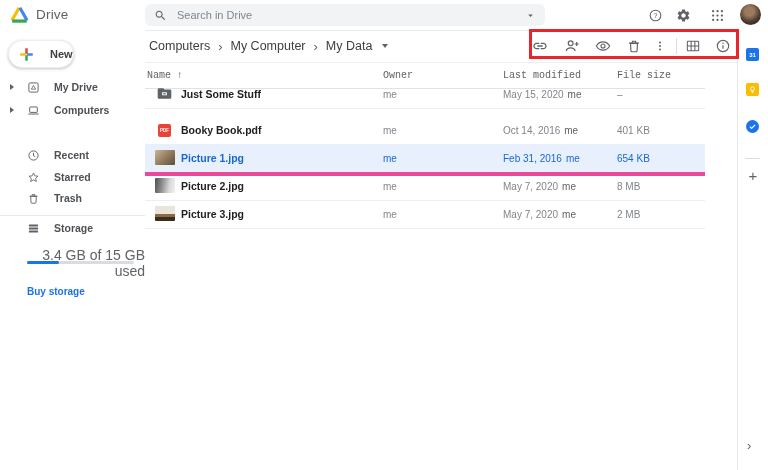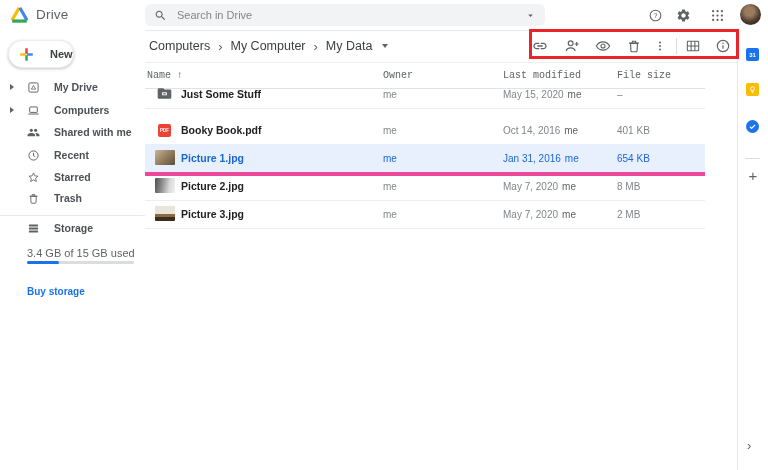--- a/index.html
+++ b/index.html
@@ -27,21 +27,21 @@
   .new-btn{position:absolute;left:8px;top:10px;width:66px;height:28px;border-radius:15px;
            background:#fff;border:1px solid #eee;box-shadow:0 1px 3px rgba(60,64,67,.3);
            display:flex;align-items:center;gap:16px;padding-left:10px;box-sizing:border-box;cursor:pointer;}
   .new-btn .lbl{font-size:11px;font-weight:bold;color:#3c4043;}
   .nav-item{position:absolute;left:0;width:145px;height:22px;display:flex;align-items:center;cursor:pointer;}
   .nav-item .arrow{position:absolute;left:10px;width:0;height:0;
                    border-left:4px solid #5f6368;border-top:3.5px solid transparent;border-bottom:3.5px solid transparent;}
   .nav-item .nicon{position:absolute;left:27px;width:13px;height:13px;}
   .nav-item .nlabel{position:absolute;left:54px;font-size:10.5px;font-weight:bold;color:#4d5156;}
   .side-divider{position:absolute;left:0;top:185px;width:145px;border-top:1px solid #e8eaed;}
-  .storage-usage{position:absolute;left:27px;top:217px;font-size:11px;color:#5f6368;}
+  .storage-usage{position:absolute;left:27px;top:217px;font-size:14px;color:#5f6368;text-align:right;}
   .storage-bar{position:absolute;left:27px;top:231px;width:107px;height:3px;border-radius:2px;background:#dadce0;}
   .storage-bar .fill{height:3px;border-radius:2px;background:#1a73e8;}
   .buy-storage{position:absolute;left:27px;top:256px;font-size:10px;font-weight:bold;color:#1a73e8;cursor:pointer;}
 
   
   .main{position:absolute;left:145px;top:30px;width:592px;bottom:0;}
   .crumb-bar{position:absolute;left:0;top:0;width:592px;height:32px;border-bottom:1px solid #eceef0;}
   .crumbs{position:absolute;left:4px;top:0;height:32px;display:flex;align-items:center;gap:8px;}
   .crumb{font-size:12.5px;color:#3c4043;cursor:pointer;}
   .crumb-sep{font-size:13px;color:#5f6368;}
@@ -172,28 +172,20 @@
       <span class="arrow"></span>
       <span class="nicon">
         <svg width="13" height="13" viewBox="0 0 24 24">
           <rect x="5" y="5.5" width="14" height="10" rx="1" fill="none" stroke="#5f6368" stroke-width="1.8"></rect>
           <path d="M2.5 18.5h19" stroke="#5f6368" stroke-width="1.8" fill="none"></path>
         </svg>
       </span>
       <span class="nlabel">Computers</span>
     </div>
 
-    <div class="nav-item" style="top:91px">
-      <span class="nicon">
-        <svg width="13" height="13" viewBox="0 0 24 24" fill="#5f6368">
-          <path d="M16 11c1.66 0 2.99-1.34 2.99-3S17.66 5 16 5s-3 1.34-3 3 1.34 3 3 3zm-8 0c1.66 0 2.99-1.34 2.99-3S9.66 5 8 5 5 6.34 5 8s1.34 3 3 3zm0 2c-2.33 0-7 1.17-7 3.5V19h14v-2.5c0-2.33-4.67-3.5-7-3.5zm8 0c-.29 0-.62.02-.97.05 1.16.84 1.97 1.97 1.97 3.45V19h6v-2.5c0-2.33-4.67-3.5-7-3.5z"></path>
-        </svg>
-      </span>
-      <span class="nlabel">Shared with me</span>
-    </div>
 
     <div class="nav-item" style="top:114px">
       <span class="nicon">
         <svg width="13" height="13" viewBox="0 0 24 24">
           <circle cx="12" cy="12" r="8.5" fill="none" stroke="#5f6368" stroke-width="1.8"></circle>
           <path d="M12 7v5.3l3.4 2" fill="none" stroke="#5f6368" stroke-width="1.8"></path>
         </svg>
       </span>
       <span class="nlabel">Recent</span>
     </div>
@@ -348,21 +340,21 @@
 
     <div class="row selected" style="top:114px">
       <span class="thumb thumb1"></span>
       <span class="cellwrap" style="left:36px">
           <span class="fname">Picture 1.jpg</span>
         </span>
       <span class="cellwrap" style="left:238px">
           <span class="cell">me</span>
         </span>
       <span class="cellwrap" style="left:358px">
-        <span class="cell">Jan 31, 2016</span>
+        <span class="cell">Feb 31, 2016</span>
         <span class="by">me</span>
       </span>
       <span class="cellwrap" style="left:472px">
           <span class="cell">654 KB</span>
         </span>
     </div>
 
     <div class="row" style="top:142px">
       <span class="thumb thumb2"></span>
       <span class="cellwrap" style="left:36px">

